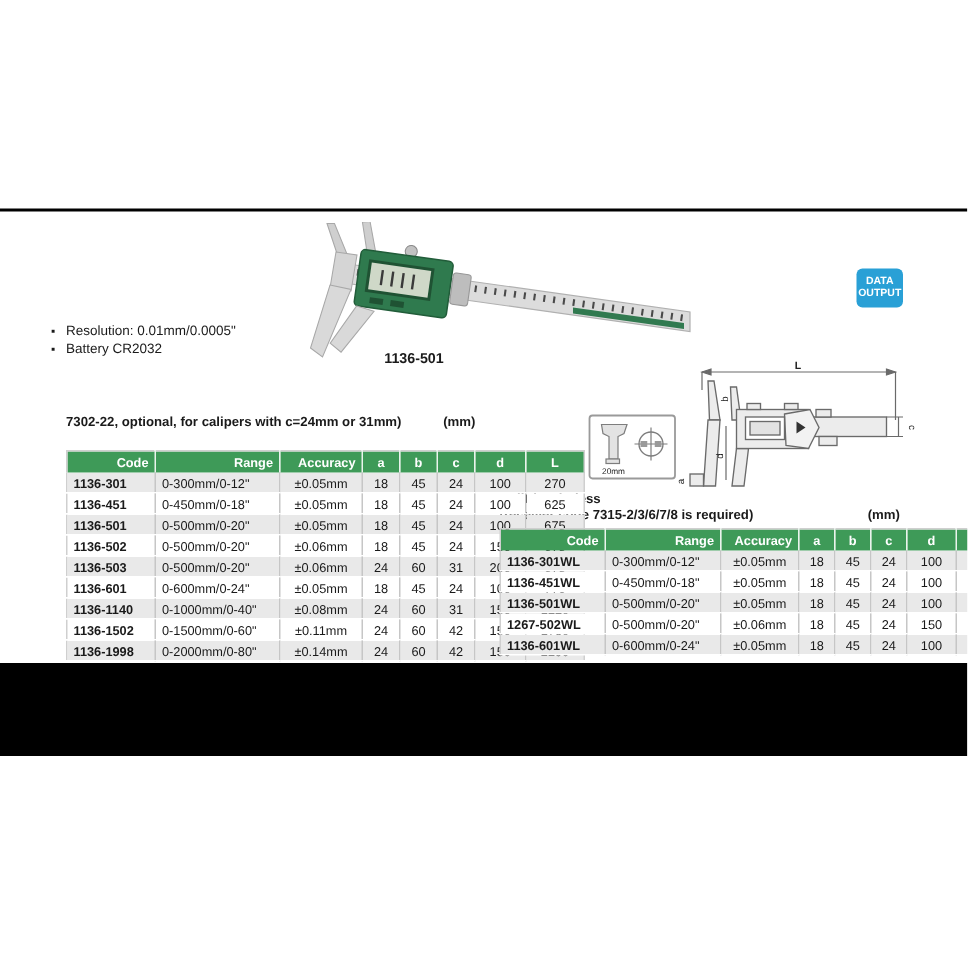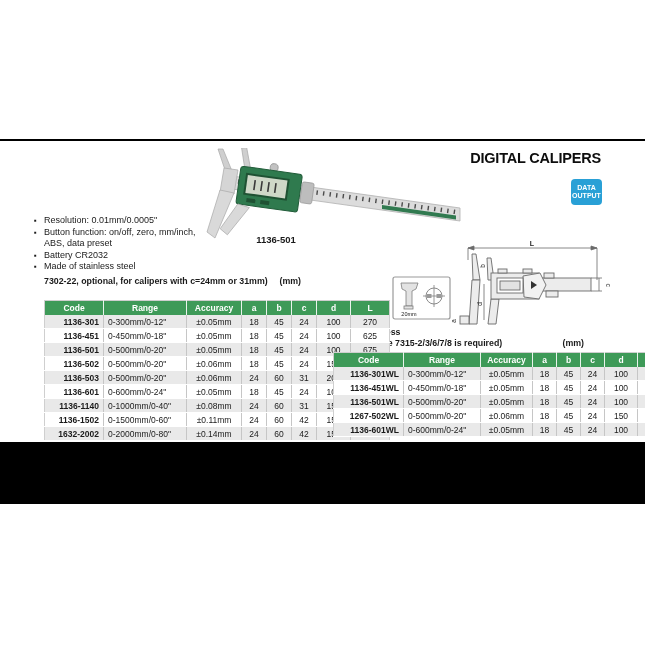--- a/index.html
+++ b/index.html
@@ -18,54 +18,53 @@
   .photo{position:absolute;left:168px;top:148px;}
   .product-label{position:absolute;left:233px;top:234px;width:86px;text-align:center;
                  font-size:9.5px;font-weight:bold;}
 
   .features{position:absolute;left:34px;top:215px;width:172px;margin:0;padding:0;list-style:none;
             font-size:9px;line-height:11.5px;}
   .features li{position:relative;padding-left:10px;}
   .blt::before{content:"▪";position:absolute;left:0;top:0;font-size:8px;}
 
   .sec-head{position:absolute;font-size:8.8px;font-weight:bold;line-height:11px;}
-  .sec-head .unit{position:absolute;right:16px;bottom:0;}
+  .sec-head .unit{position:absolute;right:0;bottom:0;}
   .sec-head-left{left:44px;top:276px;width:273px;}
   .sec-head-right{left:333px;top:327px;width:267px;}
 
   table.spec{position:absolute;border-collapse:collapse;table-layout:fixed;font-size:8.5px;
              border:1px solid #cfcfcf;}
   table.lt{left:44px;top:300px;width:273px;}
   table.rt{left:333px;top:352px;width:267px;}
   table.spec th{background:#3e9a58;color:#fff;font-weight:bold;height:14px;padding:0 4px;
                 border-right:1px solid #e9f3ec;text-align:center;}
-  table.spec th.c0,table.spec th.c1,table.spec th.c2{text-align:center;}
+  table.spec th.c0,table.spec th.c1,table.spec th.c2{text-align:right;}
   table.spec td{height:13px;padding:0 4px;border-right:1px solid #c6c6c6;border-bottom:1px solid #fff;
                 text-align:center;white-space:nowrap;overflow:hidden;background:#fff;}
-  table.spec td.c0{font-weight:bold;text-align:right;}
+  table.spec td.c0{font-weight:bold;text-align:left;}
   table.spec td.c1{text-align:left;}
   table.spec th:last-child,table.spec td:last-child{border-right:none;}
   table.spec tbody tr:nth-child(odd) td{background:#e9e9e9;}
   table.lt .c0{width:50px;} table.lt .c1{width:74px;} table.lt .c2{width:46px;}
   table.lt .c3{width:16px;} table.lt .c4{width:16px;} table.lt .c5{width:16px;}
   table.lt .c6{width:25px;} table.lt .c7{width:30px;}
   table.rt .c0{width:61px;} table.rt .c1{width:68px;} table.rt .c2{width:43px;}
   table.rt .c3{width:15px;} table.rt .c4{width:15px;} table.rt .c5{width:15px;}
   table.rt .c6{width:24px;} table.rt .c7{width:26px;}
 
   .diagram{position:absolute;left:388px;top:240px;}
 </style>
 </head>
 <body>
 
 <div class="page">
 
   <div class="top-rule"></div>
 
-  <div class="page-title">DIGITAL CALIPERS</div>
 
   <div class="badge">
     <span>DATA</span>
     <span>OUTPUT</span>
   </div>
 
   <svg class="photo" width="300" height="92" viewBox="0 0 300 92">
 
     <polygon points="64,28 292,60 292,73 64,41" fill="#dcdcdc" stroke="#b0b0b0" stroke-width="0.8"></polygon>
     <line x1="70" y1="33.5" x2="288" y2="64" stroke="#4a4a4a" stroke-width="4.5" stroke-dasharray="1.4,5.2"></line>
@@ -85,23 +84,21 @@
       <rect x="80" y="53" width="9" height="4" fill="#1f5233"></rect>
       <rect x="94" y="53" width="9" height="4" fill="#1f5233"></rect>
       <rect x="133" y="29" width="12" height="21" rx="2" fill="#bdbdbd" stroke="#979797" stroke-width="0.7"></rect>
       <polygon points="72,60 84,62 66,92 58,87" fill="#d9d9d9" stroke="#a8a8a8" stroke-width="0.7"></polygon>
     </g>
   </svg>
   <div class="product-label">1136-501</div>
 
   <ul class="features">
     <li><span class="blt"></span><span>Resolution: 0.01mm/0.0005"</span></li>
-    <li><span class="blt"></span><span>Button function: on/off, zero, mm/inch, ABS, data preset</span></li>
     <li><span class="blt"></span><span>Battery CR2032</span></li>
-    <li><span class="blt"></span><span>Made of stainless steel</span></li>
   </ul>
 
   <svg class="diagram" width="222" height="92" viewBox="0 0 222 92">
     <g stroke="#6a6a6a" stroke-width="0.8" fill="none">
 
       <line x1="80" y1="8" x2="209" y2="8"></line>
       <line x1="80" y1="8" x2="80" y2="20"></line>
       <line x1="209" y1="8" x2="209" y2="40"></line>
       <polygon points="80,8 86,6 86,10" fill="#6a6a6a"></polygon>
       <polygon points="209,8 203,6 203,10" fill="#6a6a6a"></polygon>
@@ -251,21 +248,21 @@
           <td class="c0">1136-1502</td>
           <td class="c1">0-1500mm/0-60"</td>
           <td class="c2">±0.11mm</td>
           <td class="c3">24</td>
           <td class="c4">60</td>
           <td class="c5">42</td>
           <td class="c6">150</td>
           <td class="c7">1780</td>
         </tr>
         <tr>
-          <td class="c0">1632-2002</td>
+          <td class="c0">1136-1998</td>
           <td class="c1">0-2000mm/0-80"</td>
           <td class="c2">±0.14mm</td>
           <td class="c3">24</td>
           <td class="c4">60</td>
           <td class="c5">42</td>
           <td class="c6">150</td>
           <td class="c7">2290</td>
         </tr>
       </tbody>
     </table>

